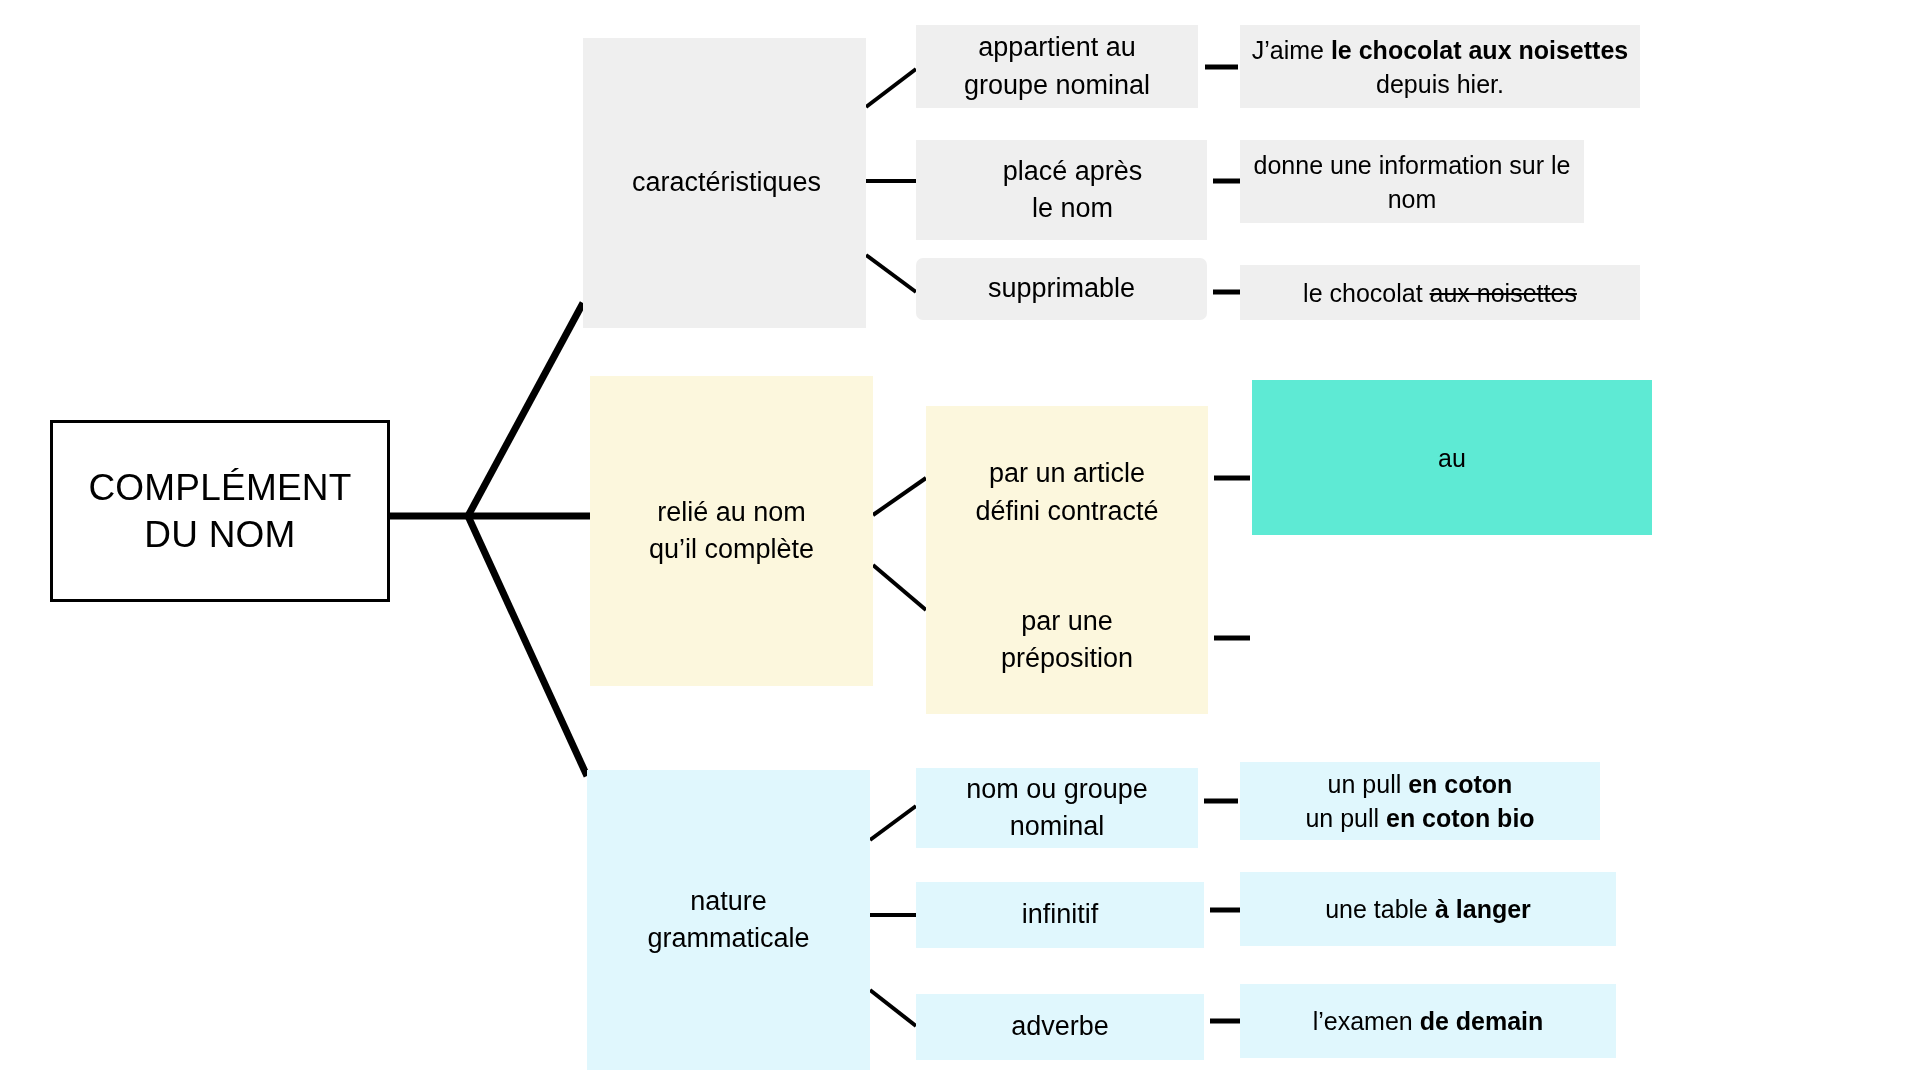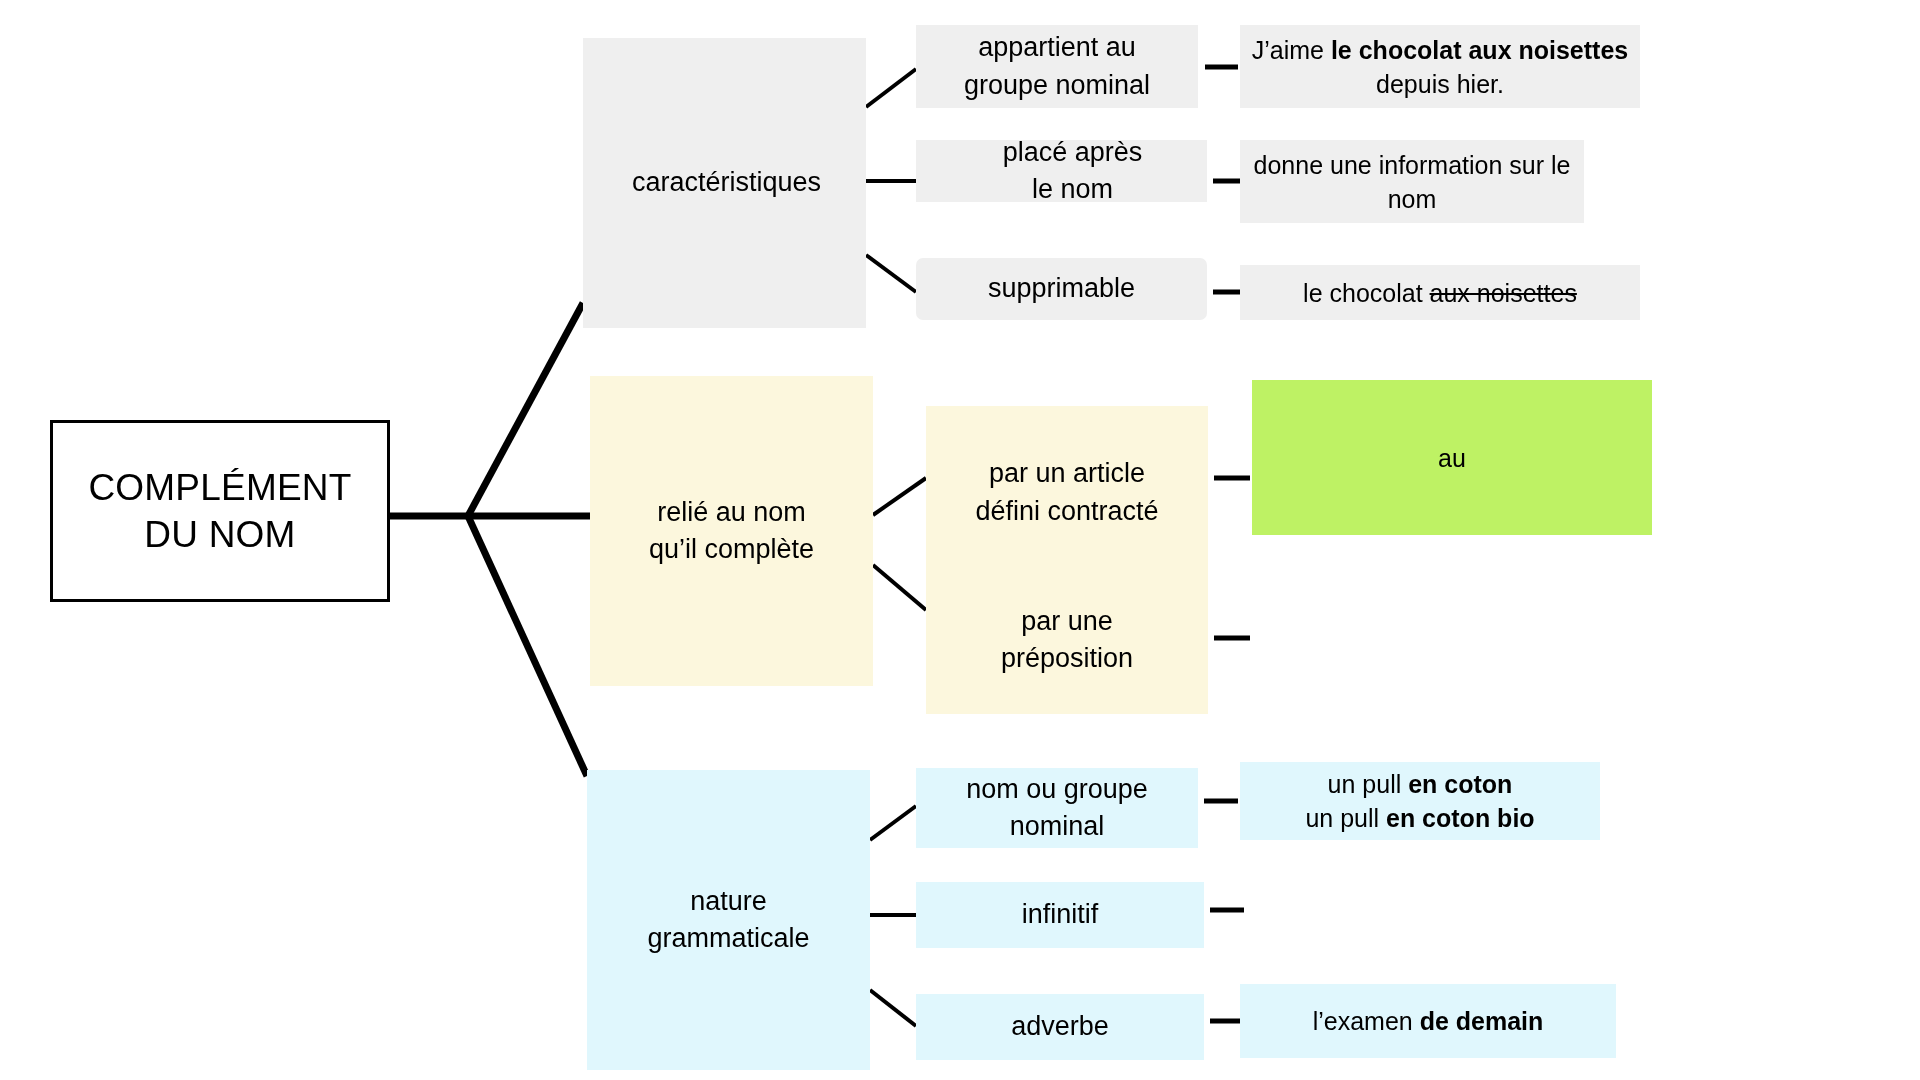--- a/index.html
+++ b/index.html
@@ -131,21 +131,21 @@
   </div>
 
   <div class="box mid-box" style="left: 916px; top: 25px; width: 282px; height: 83px; background: rgb(239, 239, 239);">
     <span class="txt">appartient au
 groupe nominal</span>
   </div>
   <div class="box ex-box" style="left: 1240px; top: 25px; width: 400px; height: 83px; background: rgb(239, 239, 239);">
     <span class="txt">J’aime <b>le chocolat aux noisettes</b> depuis hier.</span>
   </div>
 
-  <div class="box mid-box" style="left: 916px; top: 140px; width: 291px; height: 62px; background: rgb(239, 239, 239); padding-left: 32px;">
+  <div class="box mid-box" style="left: 916px; top: 140px; width: 291px; height: 100px; background: rgb(239, 239, 239); padding-left: 32px;">
     <span class="txt">placé après
 le nom</span>
   </div>
   <div class="box ex-box" style="left: 1240px; top: 140px; width: 344px; height: 83px; background: rgb(239, 239, 239);">
     <span class="txt">donne une information sur le nom</span>
   </div>
 
   <div class="box mid-box" style="left: 916px; top: 258px; width: 291px; height: 62px; background: rgb(239, 239, 239); border-radius: 7px;">
     <span class="txt">supprimable</span>
   </div>
@@ -155,21 +155,21 @@
 
   <div class="box branch-box" style="left: 590px; top: 376px; width: 283px; height: 310px; background: rgb(252, 247, 221);">
     <span class="txt">relié au nom
 qu’il complète</span>
   </div>
 
   <div class="box mid-box" style="left: 926px; top: 406px; width: 282px; height: 173px; background: rgb(252, 247, 221);">
     <span class="txt">par un article
 défini contracté</span>
   </div>
-  <div class="box ex-box" style="left: 1252px; top: 380px; width: 400px; height: 155px; background: #bef264;">
+  <div class="box ex-box" style="left: 1252px; top: 380px; width: 400px; height: 155px; background: #5eead4;">
     <span class="txt">au</span>
   </div>
 
   <div class="box mid-box" style="left: 926px; top: 566px; width: 282px; height: 148px; background: rgb(252, 247, 221);">
     <span class="txt">par une
 préposition</span>
   </div>
 
   <div class="box branch-box" style="left: 587px; top: 770px; width: 283px; height: 300px; background: rgb(224, 247, 253);">
     <span class="txt">nature
@@ -180,20 +180,23 @@
     <span class="txt">nom ou groupe
 nominal</span>
   </div>
   <div class="box ex-box" style="left: 1240px; top: 762px; width: 360px; height: 78px; background: rgb(224, 247, 253);">
     <span class="txt">un pull <b>en coton</b><br>un pull <b>en coton bio</b></span>
   </div>
 
   <div class="box mid-box" style="left: 916px; top: 882px; width: 288px; height: 66px; background: rgb(224, 247, 253);">
     <span class="txt">infinitif</span>
   </div>
+  <div class="box ex-box" style="left: 1240px; top: 872px; width: 376px; height: 74px; background: rgb(224, 247, 253);">
+    <span class="txt">une table <b>à langer</b></span>
+  </div>
 
   <div class="box mid-box" style="left: 916px; top: 994px; width: 288px; height: 66px; background: rgb(224, 247, 253);">
     <span class="txt">adverbe</span>
   </div>
   <div class="box ex-box" style="left: 1240px; top: 984px; width: 376px; height: 74px; background: rgb(224, 247, 253);">
     <span class="txt">l’examen <b>de demain</b></span>
   </div>
 
 </div>
 

